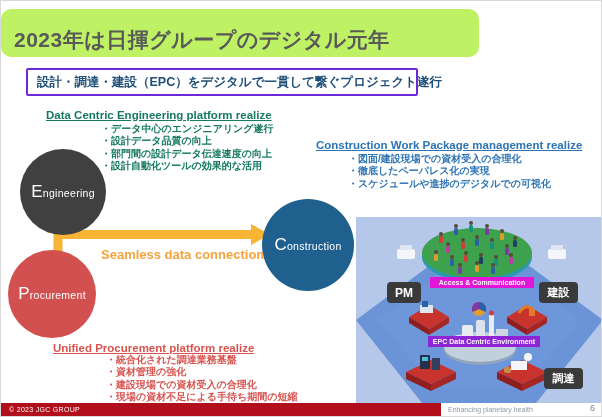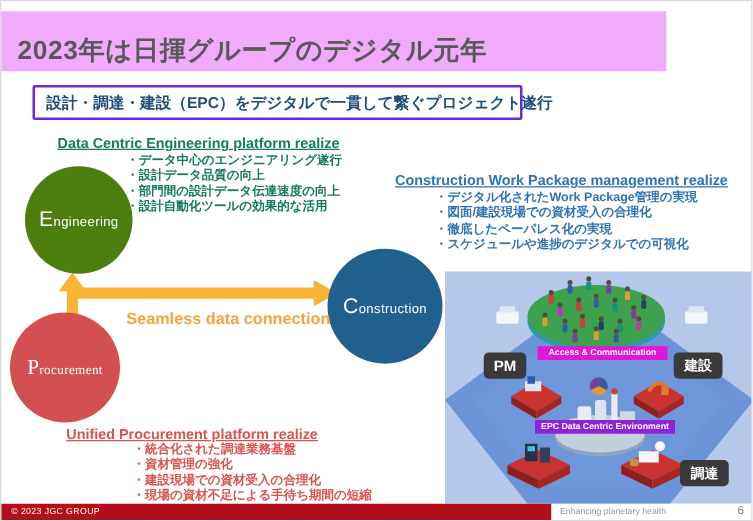--- a/index.html
+++ b/index.html
@@ -1,20 +1,20 @@
 <!DOCTYPE html>
 <html><head>
 <meta charset="utf-8">
 <style>
   * { margin:0; padding:0; box-sizing:border-box; }
   body { font-family:"Liberation Sans","DejaVu Sans",sans-serif; background:#fff; }
   .slide { position:relative; width:602px; height:417px; background:#fff; overflow:hidden; border:1px solid #d9d9d9; }
 
   
-  .title-band { position:absolute; left:0; top:8px; width:532px; height:48px; background:#f0abfc; }
+  .title-band { position:absolute; left:0; top:8px; width:478px; height:48px; background:#bef264;border-radius:10px; }
   .title { position:absolute; left:13px; top:17px; font-size:21px; font-weight:bold; color:#595959; letter-spacing:0.5px; }
 
   
   .subtitle-box { position:absolute; left:25px; top:67px; width:392px; height:28px; background:#fff; border:2px solid #6d28d9; border-radius:2px; display:flex; align-items:center; }
   .subtitle-box span { padding-left:9px; font-size:12.5px; font-weight:bold; color:#1f4e79; white-space:nowrap; }
 
   
   .sec-head { position:absolute; font-size:11.5px; font-weight:bold; text-decoration:underline; white-space:nowrap; }
   .sec-head.eng { left:45px; top:108px; color:#157a5f; }
   .sec-head.con { left:315px; top:138px; color:#2e74b5; }
@@ -22,22 +22,22 @@
   ul.bullets { position:absolute; list-style:none; font-size:10px; font-weight:bold; line-height:12.3px; white-space:nowrap; }
   ul.bullets li::before { content:"・"; }
   ul.bullets.eng { left:100px; top:122px; color:#157a5f; }
   ul.bullets.con { left:347px; top:152px; color:#2e74b5; }
   ul.bullets.pro { left:105px; top:354px; color:#d9534f;font-family:Liberation Mono, monospace; }
 
   
   .circle { position:absolute; border-radius:50%; display:flex; align-items:center; justify-content:center; z-index:5; }
   .circle .clabel { display:block; width:100%; text-align:center; color:#fff; font-size:10.5px; letter-spacing:0.3px; }
   .circle .clabel::first-letter { font-size:17px; }
-  .circle.engineering { left:19px; top:132px; width:86px; height:86px; background:#4d7c0f; }
-  .circle.procurement { left:7px; top:249px; width:88px; height:88px; background:#d35050;font-family:Liberation Serif, serif; }
+  .circle.engineering { left:19px; top:148px; width:86px; height:86px; background:#404040; }
+  .circle.procurement { left:7px; top:249px; width:88px; height:88px; background:#d35050; }
   .circle.construction { left:261px; top:198px; width:92px; height:92px; background:#20608f; }
 
   .arrows { position:absolute; left:0; top:0; z-index:4; pointer-events:none; }
   .seamless { position:absolute; left:100px; top:246px; font-size:13px; font-weight:bold; color:#f5a33c; z-index:6; white-space:nowrap;text-align:right; }
 
   
   .illus { position:absolute; left:355px; top:216px; width:225px; height:186px; z-index:2; }
   .role-box { position:absolute; background:#3a3a3a; color:#fff; border-radius:4px; display:flex; align-items:center; justify-content:center; font-weight:bold; z-index:3; }
   .role-pm   { left:31px;  top:65px;  width:34px; height:21px; font-size:12px; }
   .role-con  { left:183px; top:65px;  width:39px; height:21px; font-size:11px; }
@@ -69,21 +69,20 @@
   <div class="sec-head eng">Data Centric Engineering platform realize</div>
   <ul class="bullets eng">
       <li>データ中心のエンジニアリング遂行</li>
       <li>設計データ品質の向上</li>
       <li>部門間の設計データ伝達速度の向上</li>
       <li>設計自動化ツールの効果的な活用</li>
     </ul>
 
   <div class="sec-head con">Construction Work Package management realize</div>
   <ul class="bullets con">
-      <li>デジタル化されたWork Package管理の実現</li>
       <li>図面/建設現場での資材受入の合理化</li>
       <li>徹底したペーパレス化の実現</li>
       <li>スケジュールや進捗のデジタルでの可視化</li>
     </ul>
 
   <div class="sec-head pro">Unified Procurement platform realize</div>
   <ul class="bullets pro">
       <li>統合化された調達業務基盤</li>
       <li>資材管理の強化</li>
       <li>建設現場での資材受入の合理化</li>

